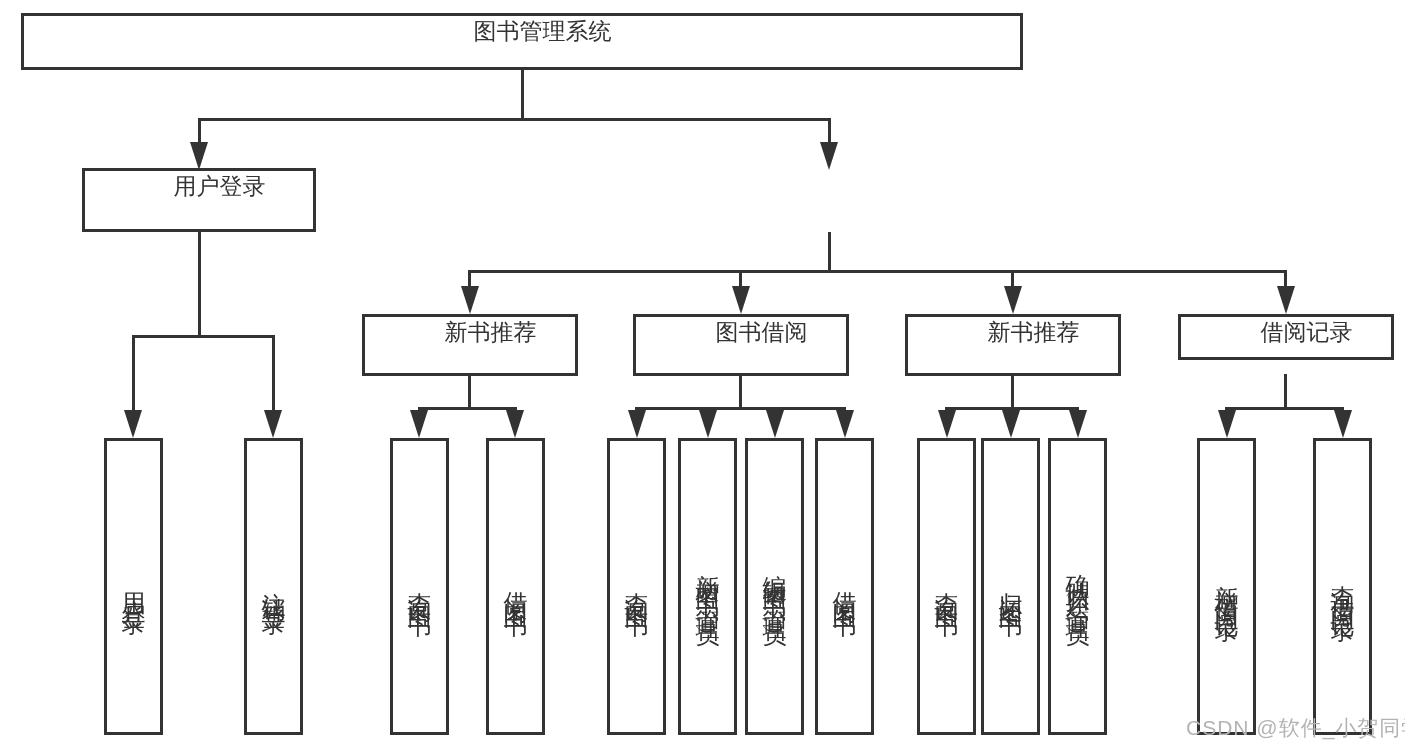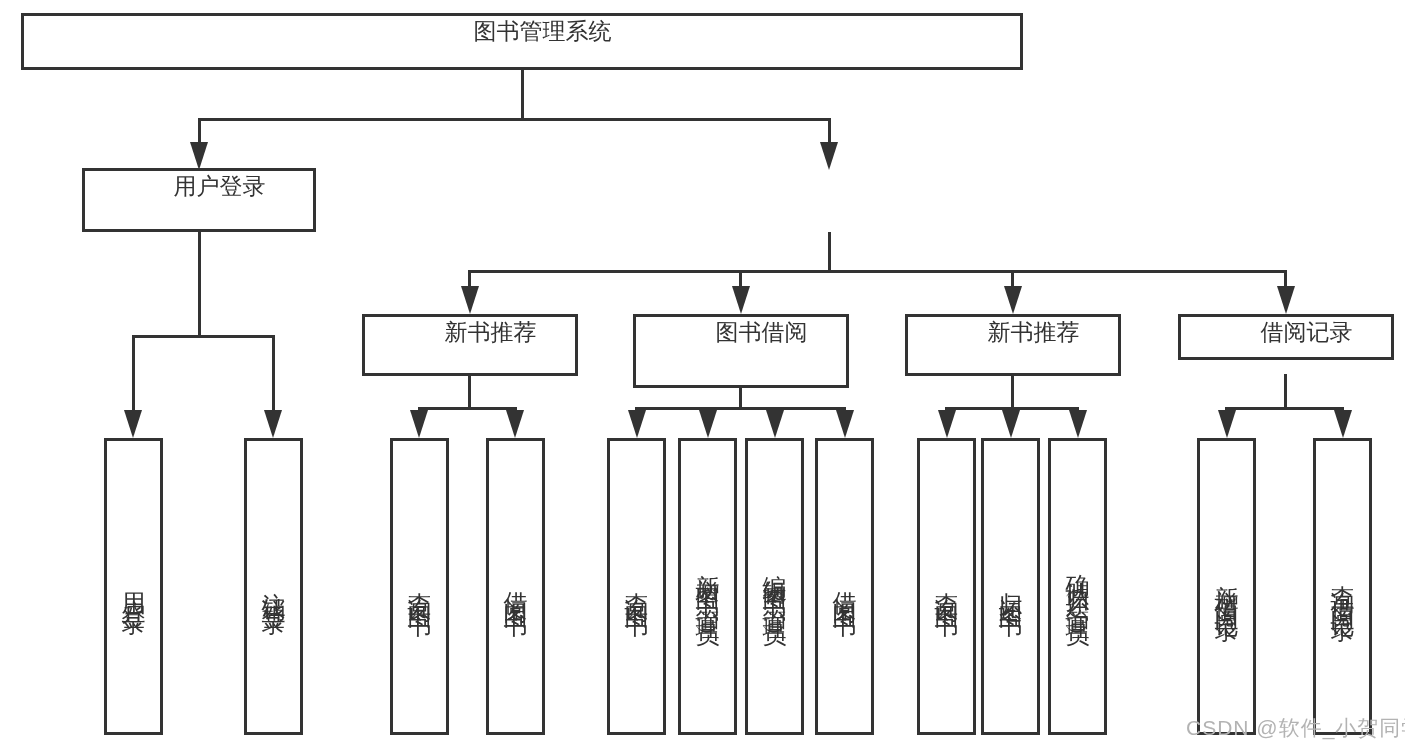--- a/index.html
+++ b/index.html
@@ -131,21 +131,21 @@
 
   <div class="hbox" style="left:82px;top:168px;width:234px;height:64px;">
     <span>用户登录</span>
   </div>
 
 
   <div class="hbox" style="left:362px;top:314px;width:216px;height:62px;">
     <span>新书推荐</span>
   </div>
 
-  <div class="hbox" style="left:633px;top:314px;width:216px;height:74px;">
+  <div class="hbox" style="left:633px;top:314px;width:216px;height:62px;">
     <span>图书借阅</span>
   </div>
 
   <div class="hbox" style="left:905px;top:314px;width:216px;height:62px;">
     <span>新书推荐</span>
   </div>
 
   <div class="hbox" style="left:1178px;top:314px;width:216px;height:46px;">
     <span>借阅记录</span>
   </div>

